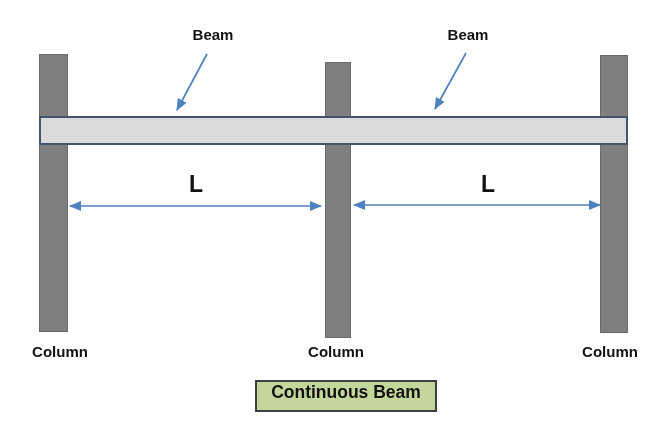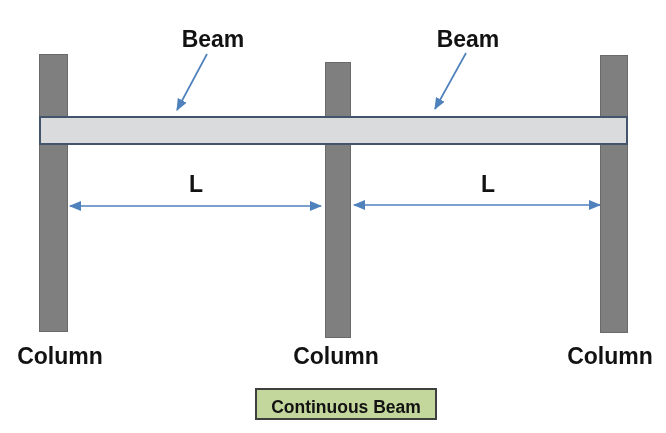--- a/index.html
+++ b/index.html
@@ -50,44 +50,44 @@
     stroke-width: 1.7;
     fill: none;
   }
   .arrow-head { fill: var(--arrow); }
   
   .lbl {
     position: absolute;
     transform: translateX(-50%);
     color: var(--text);
     font-weight: 700;
-    font-size: 23px;
+    font-size: 15px;
     line-height: 1.05;
     white-space: nowrap;
     z-index: 4;
   }
   .span-lbl { font-size: 23px; }
   .beam-lbl-1 { left: 213px; top: 27px; }
   .beam-lbl-2 { left: 468px; top: 27px; }
   .span-lbl-1 { left: 196px; top: 172px; }
   .span-lbl-2 { left: 488px; top: 172px; }
   .col-lbl-1 { left: 60px;  top: 344px; }
   .col-lbl-2 { left: 336px; top: 344px; }
   .col-lbl-3 { left: 610px; top: 344px; }
   
   .caption {
     position: absolute;
     left: 255px;
-    top: 388px;
+    top: 380px;
     width: 178px;
     height: 28px;
     background: var(--caption-fill);
     border: 2px solid var(--caption-border);
     display: flex;
-    align-items: flex-end;
+    align-items: flex-start;
     justify-content: center;
     z-index: 4;
   }
   .caption span {
     color: var(--text);
     font-weight: 700;
     font-size: 17.5px;
     white-space: nowrap;
   }
 </style>

